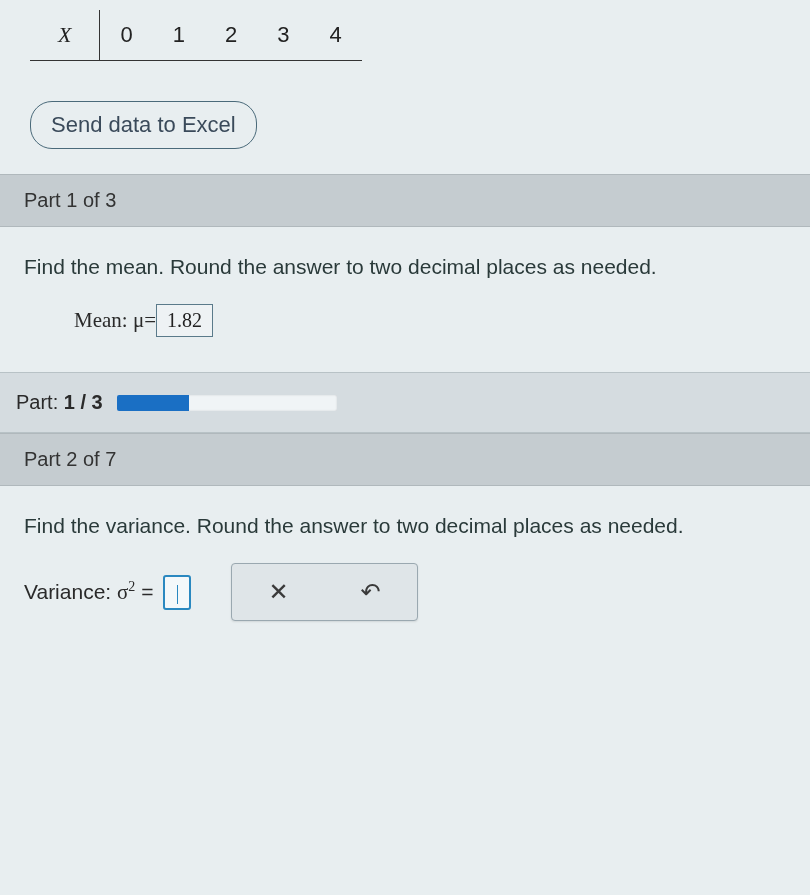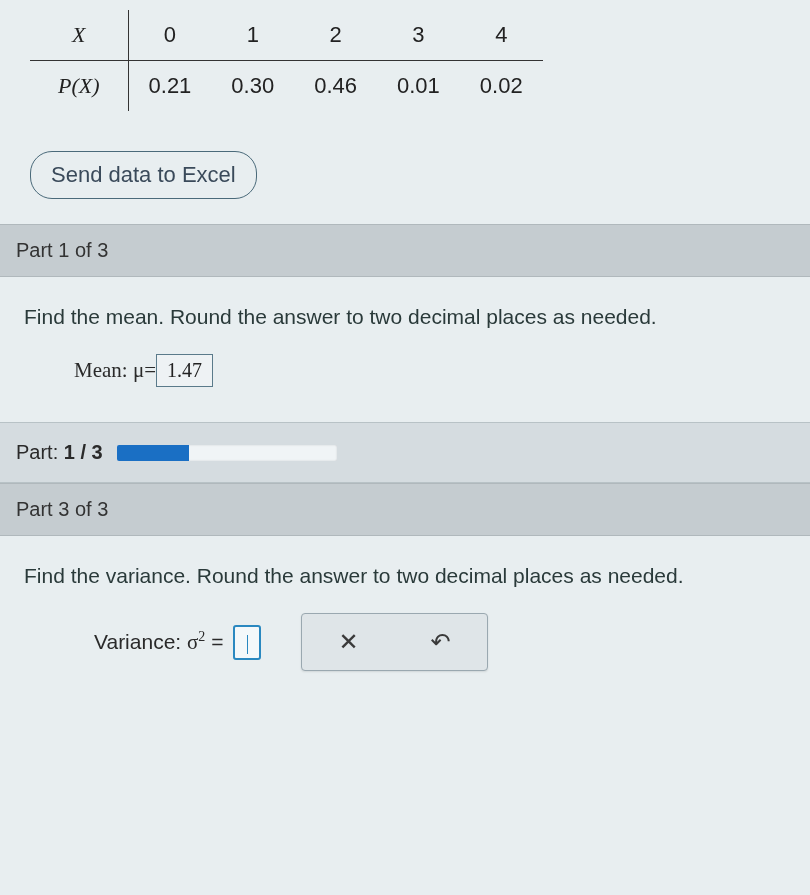--- a/index.html
+++ b/index.html
@@ -49,21 +49,21 @@
       border-radius: 22px;
       padding: 10px 20px;
       font-size: 22px;
       color: #3a4a5a;
       background: transparent;
       cursor: pointer;
       margin-left: 10px;
     }
     .section-header {
       background: #c5ccd0;
-      padding: 14px 16px;
+      padding: 14px 24px;
       font-size: 20px;
       color: #333;
       border-top: 1px solid #b0b8bc;
       border-bottom: 1px solid #b0b8bc;
     }
     .section-body {
       background: #e8eef0;
       padding: 28px 20px 35px 24px;
     }
     .instruction {
@@ -143,21 +143,20 @@
     }
     .toolbar-btn {
       background: none;
       border: none;
       font-size: 24px;
       color: #3a3a3a;
       cursor: pointer;
       padding: 2px 6px;
     }
     .variance-row {
-      margin-left: 70px;
       font-size: 21px;
       display: flex;
       align-items: center;
       gap: 10px;
     }
     .sigma-sq {
       font-family: 'Times New Roman', serif;
     }
     .sigma-sq sup {
       font-size: 14px;
@@ -171,54 +170,46 @@
   <table class="data-table">
     <tbody>
         <tr>
       <td><span class="row-header">X</span></td>
       <td>0</td>
       <td>1</td>
       <td>2</td>
       <td>3</td>
       <td>4</td>
     </tr>
-    <tr>
-      <td><span class="row-header">P(X)</span></td>
-      <td>0.21</td>
-      <td>0.30</td>
-      <td>0.46</td>
-      <td>0.01</td>
-      <td>0.02</td>
-    </tr>
   </tbody>
     </table>
 
   <button class="send-excel-btn">Send data to Excel</button>
 </div>
 
 <div class="section-header">Part 1 of 3</div>
 
 <div class="section-body">
   <div class="instruction">Find the mean. Round the answer to two decimal places as needed.</div>
   <div class="answer-row">
     <span class="mu">Mean: μ=</span>
-    <span class="answer-box">1.47</span>
+    <span class="answer-box">1.82</span>
   </div>
 </div>
 
 <div class="progress-section">
   <span>
     <span>Part: </span><span class="part-bold">1 / 3</span>
   </span>
   <div class="progress-bar">
     <div class="progress-fill" style="width: 33%;"></div>
   </div>
 </div>
 
-<div class="section-header">Part 3 of 3</div>
+<div class="section-header">Part 2 of 7</div>
 
 <div class="section-body">
   <div class="instruction">Find the variance. Round the answer to two decimal places as needed.</div>
   <div class="variance-row">
     <span>
       <span>Variance: </span><span class="sigma-sq"><span>σ</span><sup>2</sup></span><span> = </span>
     </span>
     <span class="answer-box-active">|</span>
     <div class="toolbar">
       <button class="toolbar-btn">

